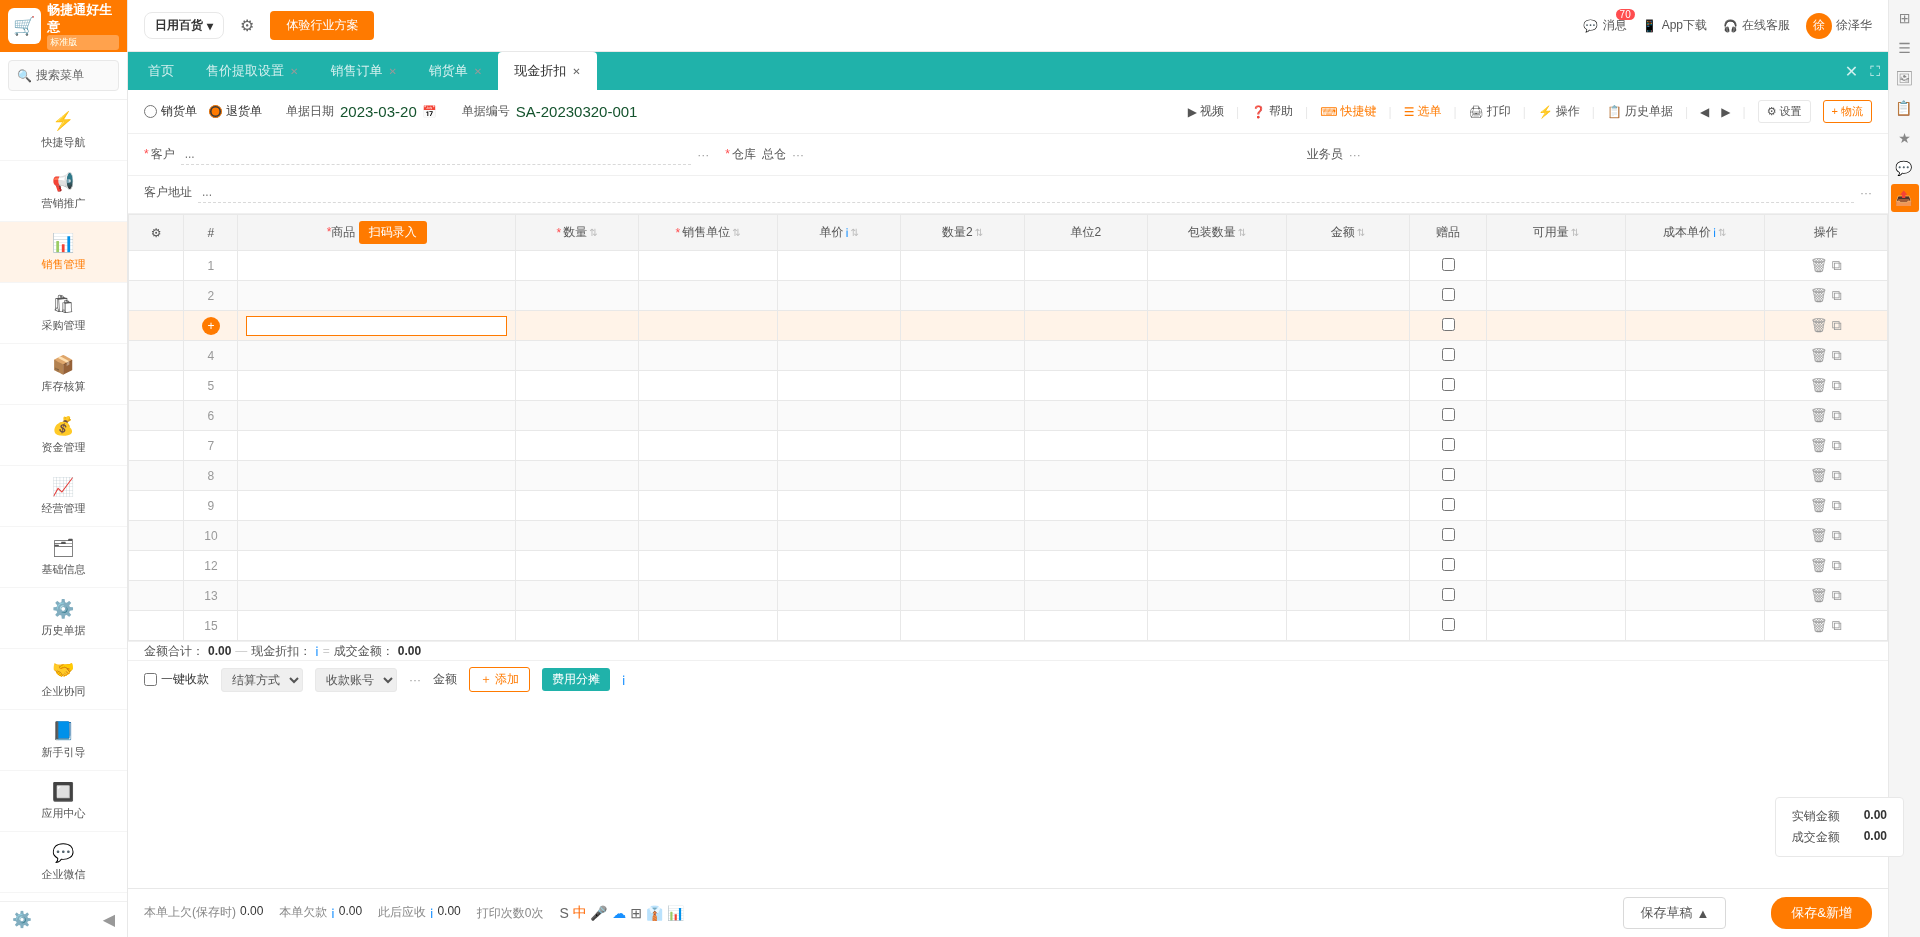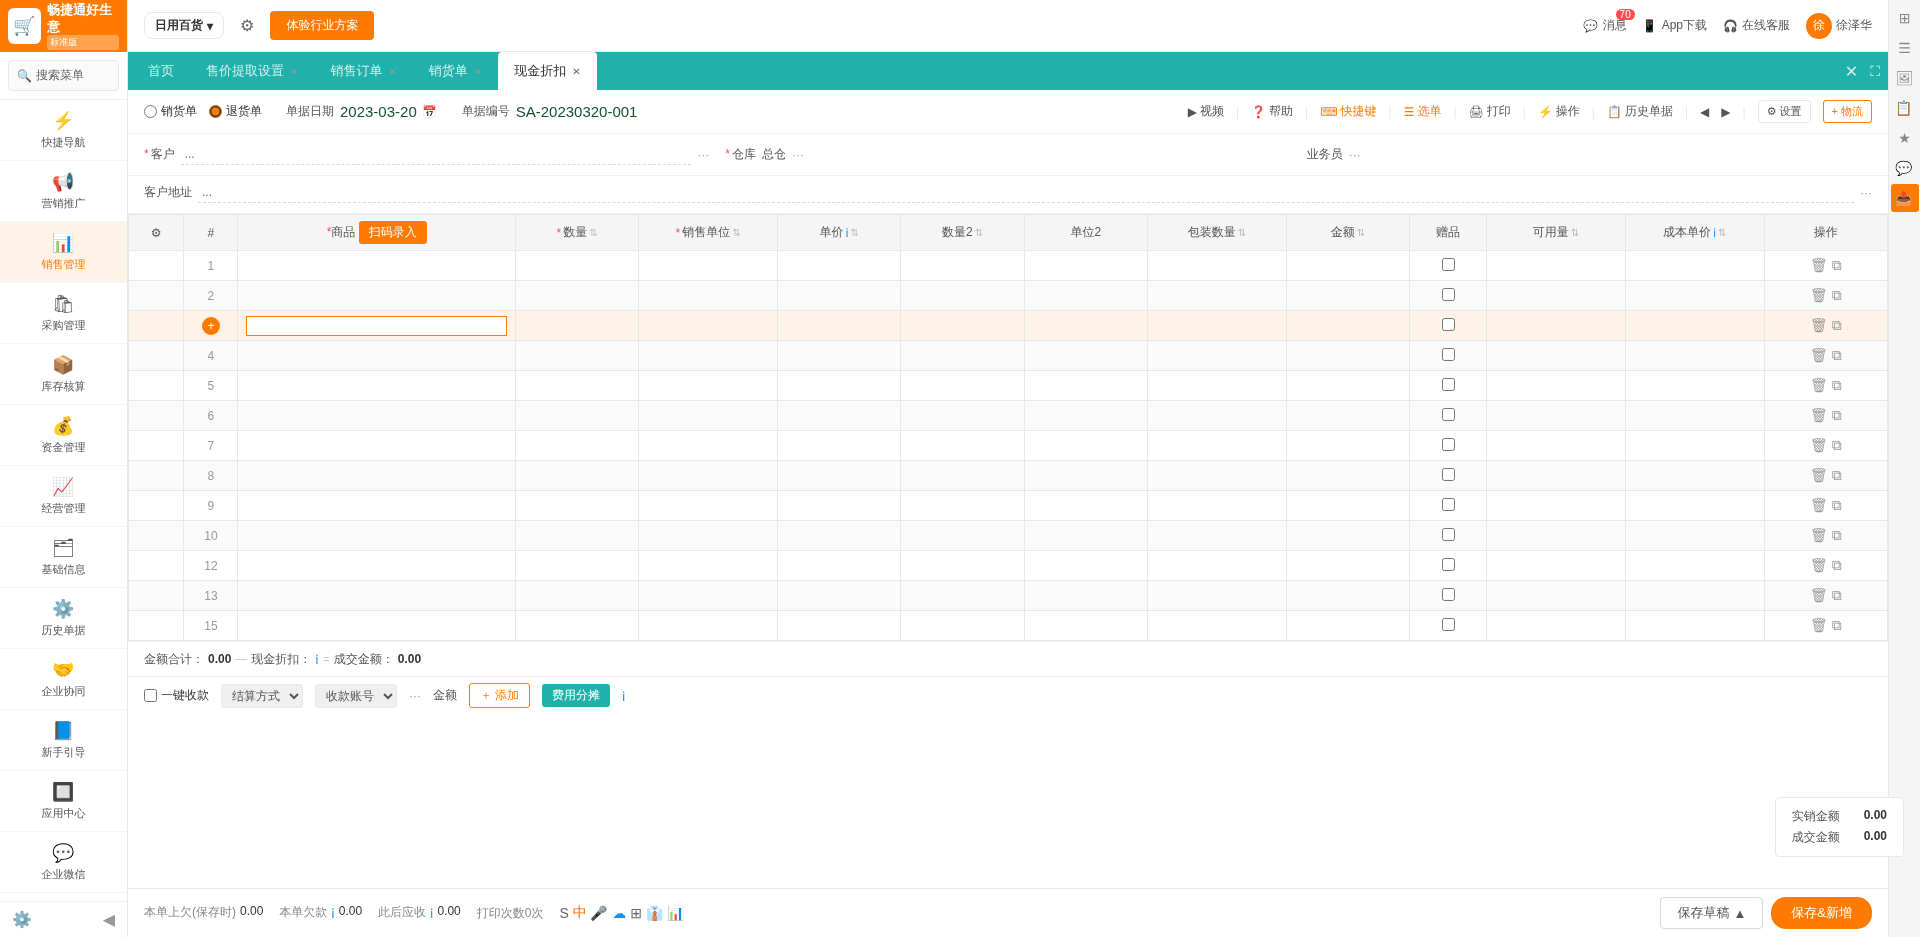--- a/index.html
+++ b/index.html
@@ -96,21 +96,21 @@
     .sort-icon { cursor: pointer; color: #bbb; font-size: 10px; }
 
     
     .row-actions { display: flex; gap: 4px; justify-content: center; }
     .row-action-icon { cursor: pointer; color: #999; font-size: 14px; }
 
     
     .table-footer-row td { background: #fff8e1 !important; font-weight: bold; color: #555; }
 
     
-    .form-bottom { padding: 8px 16px; border-top: 1px solid #f0f0f0; background: #fff; display: flex; align-items: center; gap: 12px; flex-wrap: wrap; }
+    .form-bottom { padding: 0 16px; border-top: 1px solid #f0f0f0; background: #fff; display: flex; align-items: center; gap: 12px; flex-wrap: wrap; }
     .amount-field { display: flex; align-items: center; gap: 4px; font-size: 12px; }
     .amount-label { color: #555; }
     .amount-value { color: #333; font-weight: bold; }
     .amount-minus { color: #ccc; }
     .amount-equals { color: #ccc; }
     .info-icon { color: #1890ff; cursor: pointer; font-size: 13px; }
 
     
     .payment-row { padding: 6px 16px; border-top: 1px solid #f0f0f0; display: flex; align-items: center; gap: 12px; flex-wrap: wrap; }
     .payment-checkbox { display: flex; align-items: center; gap: 4px; }
@@ -125,21 +125,21 @@
     .summary-value { color: #333; font-weight: bold; }
 
     
     .bottom-bar { padding: 8px 16px; border-top: 1px solid #e8e8e8; background: #fff; display: flex; align-items: center; justify-content: space-between; flex-shrink: 0; }
     .bottom-stats { display: flex; gap: 16px; font-size: 12px; color: #555; }
     .bottom-stat { display: flex; gap: 4px; }
     .bottom-stat-label { color: #888; }
     .bottom-stat-value { color: #333; }
     .bottom-actions { display: flex; gap: 8px; }
     .btn-save-draft { background: #fff; border: 1px solid #d9d9d9; border-radius: 4px; padding: 6px 16px; cursor: pointer; font-size: 13px; color: #555; display: flex; align-items: center; gap: 4px; }
-    .btn-save-new { background: #ff7a00; border: none; border-radius: 15px; padding: 6px 20px; cursor: pointer; font-size: 13px; color: #fff; display: flex; align-items: center; gap: 4px; }
+    .btn-save-new { background: #ff7a00; border: none; border-radius: 15px; padding: 6px 20px; cursor: pointer; font-size: 13px; color: #fff; display: flex; align-items: center; gap: 4px; margin-left: 37px; }
 
     
     .right-sidebar { width: 32px; background: #f5f5f5; display: flex; flex-direction: column; align-items: center; padding: 4px 0; gap: 2px; border-left: 1px solid #e8e8e8; flex-shrink: 0; }
     .right-sidebar-icon { width: 28px; height: 28px; display: flex; align-items: center; justify-content: center; cursor: pointer; color: #888; border-radius: 3px; font-size: 14px; }
     .right-sidebar-icon.active { background: #ff7a00; color: #fff; }
 
     .th-sort { display: flex; align-items: center; justify-content: center; gap: 2px; }
   </style>
 </head>
 <body>

